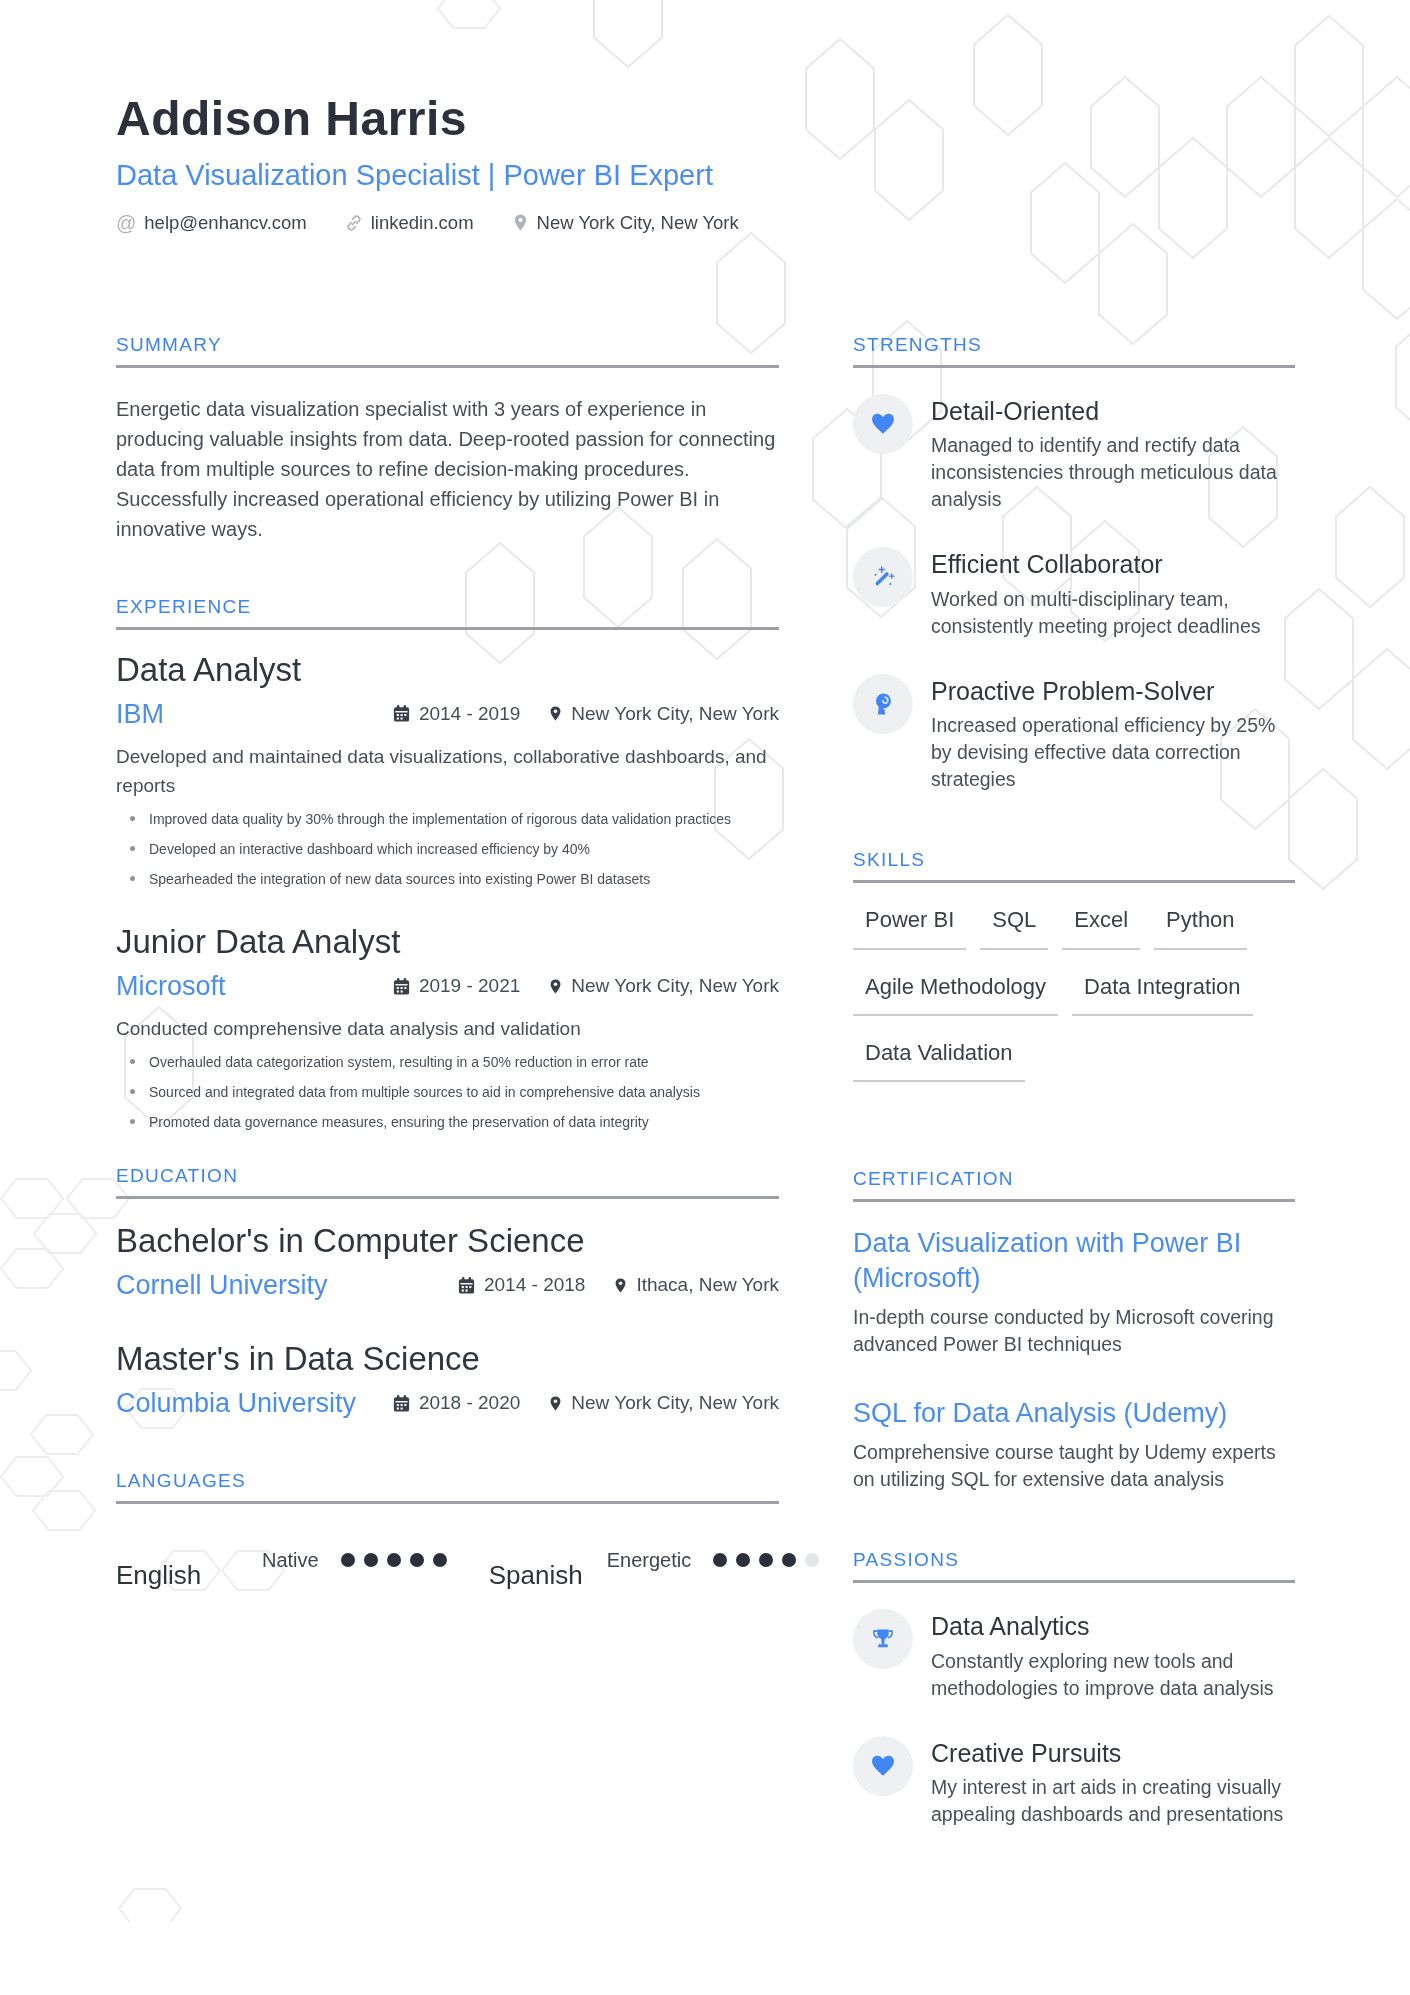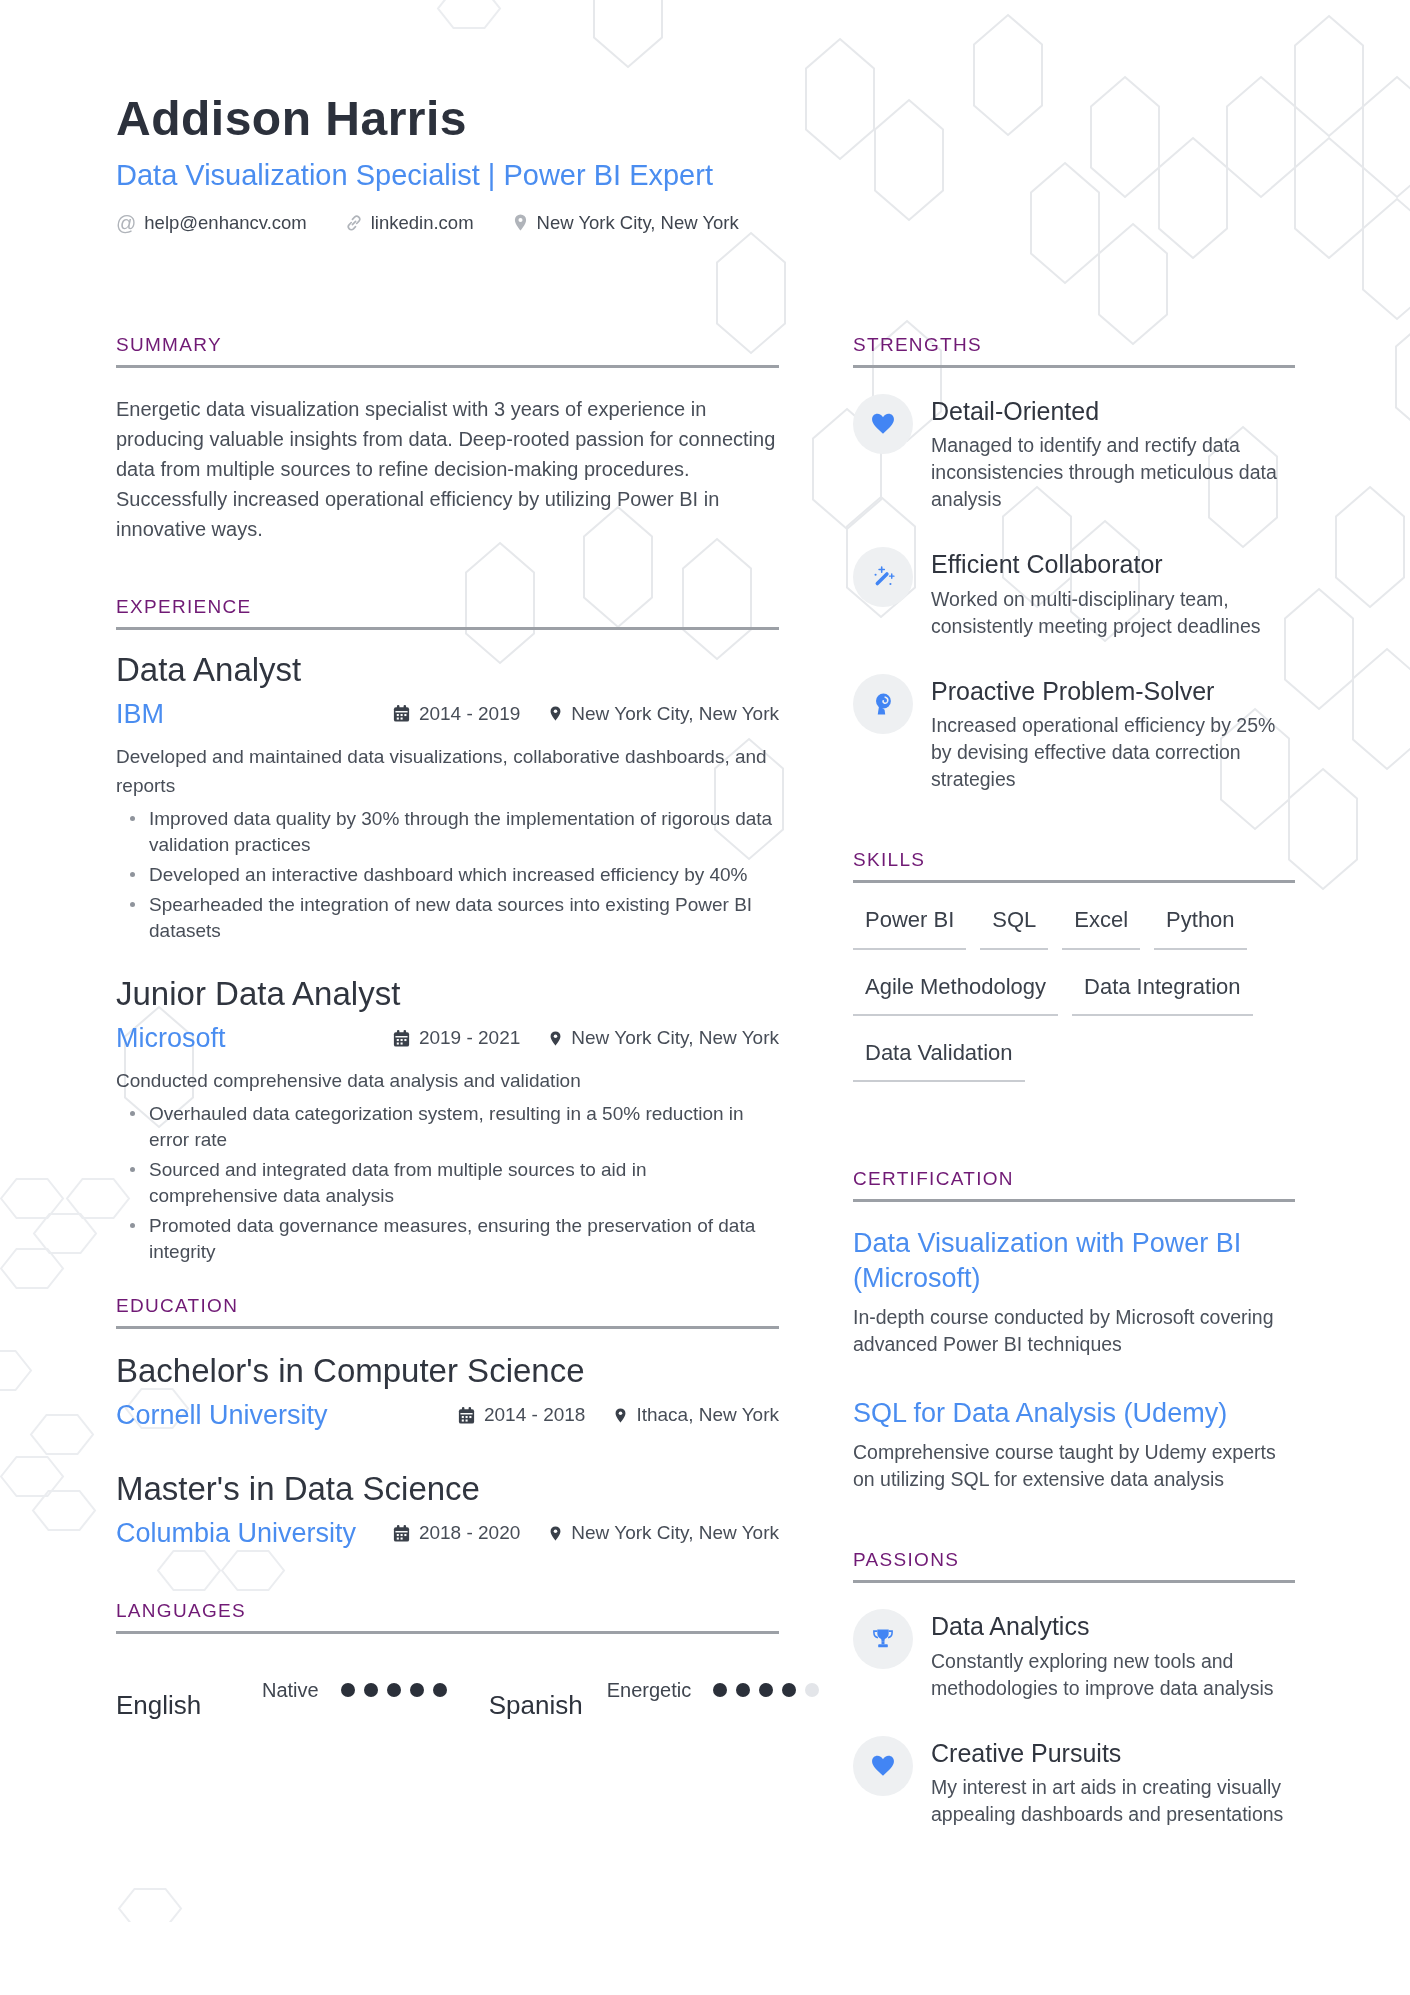--- a/index.html
+++ b/index.html
@@ -15,37 +15,37 @@
   .contact-item{display:flex;align-items:center;gap:8px;}
   .contact-item .g-ic{color:#b0b4ba;display:inline-flex;align-items:center;}
   .at-glyph{font-size:20px;color:#b0b4ba;line-height:1;}
 
   
   .columns{display:flex;gap:74px;margin-top:100px;align-items:flex-start;}
   .col-left{width:663px;flex:0 0 663px;}
   .col-right{width:442px;flex:0 0 442px;}
 
   .section{margin:0;}
-  .sec-label{font-size:19px;letter-spacing:1.3px;color:#701a75;line-height:1.15;}
+  .sec-label{font-size:19px;letter-spacing:1.3px;color:#3b82f6;line-height:1.15;}
   .sec-rule{height:3px;background:#9ca0a6;margin-top:9px;}
 
   
   .summary-text{margin-top:26px;font-size:20px;line-height:30px;color:#484e58;}
 
   
   .entry{margin-top:20px;}
   .entry-title{font-size:33px;color:#30353f;line-height:1.24;font-weight:400;}
   .meta-row{display:flex;align-items:center;margin-top:7px;font-size:27px;}
   .company{color:#4a8df0;line-height:1.2;}
   .meta-right{margin-left:auto;display:flex;align-items:center;gap:28px;}
   .meta-chip{display:flex;align-items:center;gap:8px;font-size:19px;color:#474d57;}
   .meta-chip svg{flex:0 0 auto;}
   .entry-summary{margin-top:12px;font-size:19px;line-height:29px;color:#484e58;}
   .bullets{margin:6px 0 0;padding:0;list-style:none;}
-  .bullets li{position:relative;padding-left:33px;font-size:19px;line-height:26px;color:#484e58;margin-top:4px;}
+  .bullets li{position:relative;padding-left:33px;font-size:14px;line-height:26px;color:#484e58;margin-top:4px;}
   .bullets li::before{content:'';position:absolute;left:14px;top:10px;width:5px;height:5px;border-radius:50%;background:#8f949c;}
   .edu-entry{margin-top:22px;}
   .edu-entry + .edu-entry{margin-top:38px;}
   .school{color:#4a8df0;font-size:27px;line-height:1.2;}
   .exp-entry + .exp-entry{margin-top:30px;}
 
   
   .lang-row{margin-top:26px;display:flex;align-items:center;gap:42px;}
   .lang{display:flex;align-items:center;}
   .lang-name{font-size:26px;color:#2e333d;margin-top:30px;}

